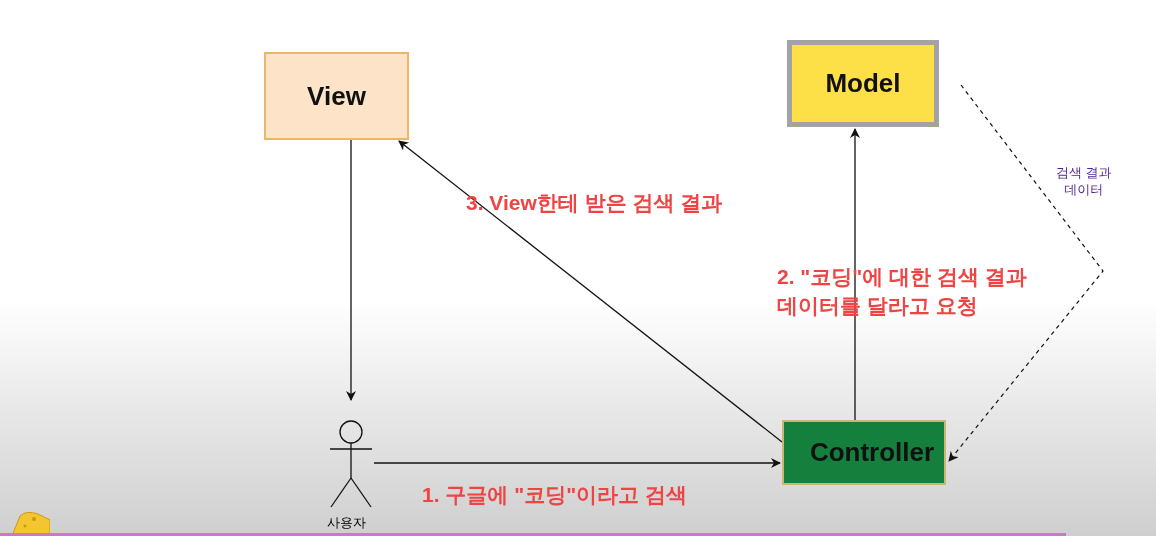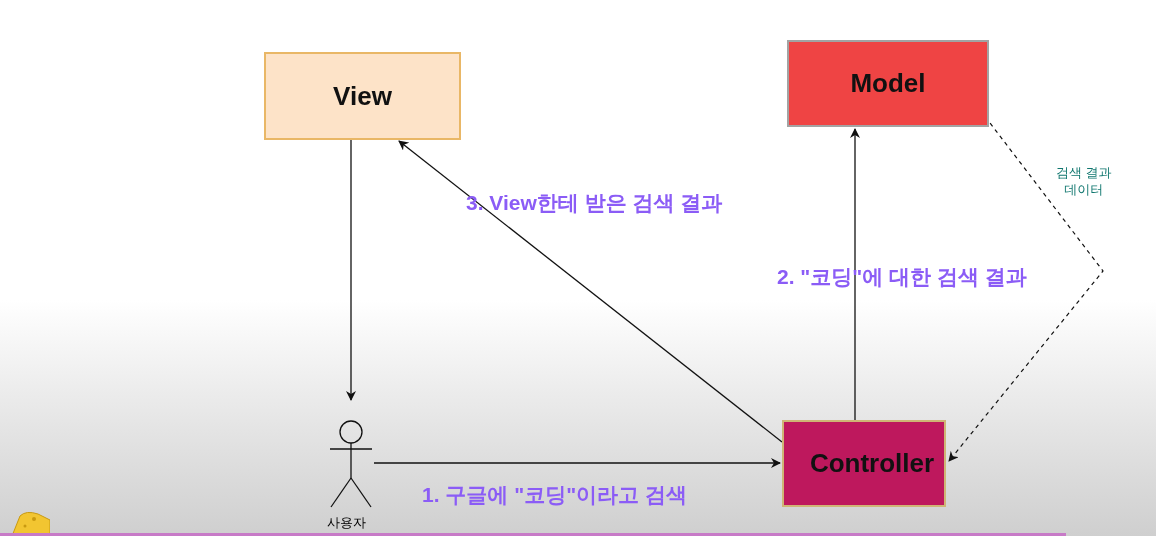--- a/index.html
+++ b/index.html
@@ -7,29 +7,29 @@
     width: 1156px; height: 536px; overflow: hidden; position: relative;
     background: linear-gradient(to bottom, #ffffff 0px, #ffffff 300px, #e6e6e6 420px, #cfcfcf 536px);
     font-family: "Liberation Sans", "DejaVu Sans", sans-serif;
     color: #111;
   }
   .box {
     position: absolute; box-sizing: border-box;
     display: flex; align-items: center; justify-content: center;
     font-weight: bold; font-size: 26px; color: #111;
   }
-  .view-box { left: 264px; top: 52px; width: 197px; height: 88px; background: #fde3c8; border: 2px solid #e9b766; }
-  .model-box { left: 787px; top: 40px; width: 202px; height: 87px; background: #ef4444; border: 2px solid #a3a3a3; }
-  .controller-box { left: 782px; top: 420px; width: 164px; height: 87px; background: #be185d; border: 2px solid #cfb575; padding-left: 16px; }
+  .view-box { left: 264px; top: 52px; width: 145px; height: 88px; background: #fde3c8; border: 2px solid #e9b766; }
+  .model-box { left: 787px; top: 40px; width: 152px; height: 87px; background: #fde047; border: 5px solid #a3a3a3; }
+  .controller-box { left: 782px; top: 420px; width: 164px; height: 65px; background: #15803d; border: 2px solid #cfb575; padding-left: 16px; }
   svg.lines { position: absolute; left: 0; top: 0; }
   .label {
-    position: absolute; font-weight: bold; font-size: 21px; line-height: 29px; color: #8b5cf6; white-space: nowrap;
+    position: absolute; font-weight: bold; font-size: 21px; line-height: 29px; color: #ef4444; white-space: nowrap;
   }
   .small-label {
-    position: absolute; font-size: 13px; line-height: 17px; color: #0f766e; text-align: center; white-space: nowrap;
+    position: absolute; font-size: 13px; line-height: 17px; color: #4c1d95; text-align: center; white-space: nowrap;
   }
   .actor-label { position: absolute; left: 327px; top: 514px; font-size: 13px; color: #000000; }
   .progress-bar { position: absolute; left: 0; bottom: 0; height: 3px; width: 1066px; background: #c77ac7; }
   .mascot { position: absolute; left: 10px; top: 510px; }
 </style>
 </head>
 <body>
 
 <svg class="lines" width="1156" height="536" viewBox="0 0 1156 536">
   <defs>
@@ -68,20 +68,21 @@
 </div>
 
 <div class="actor-label">사용자</div>
 
 <div class="label" style="left:466px; top:188px;">
   <div>3. View한테 받은 검색 결과</div>
 </div>
 
 <div class="label" style="left:777px; top:262px;">
   <div>2. "코딩"에 대한 검색 결과</div>
+  <div>데이터를 달라고 요청</div>
 </div>
 
 <div class="label" style="left:40px; top:287px;">
 </div>
 
 <div class="label" style="left:422px; top:480px;">
   <div>1. 구글에 "코딩"이라고 검색</div>
 </div>
 
 <div class="small-label" style="left:1056px; top:164px;">

